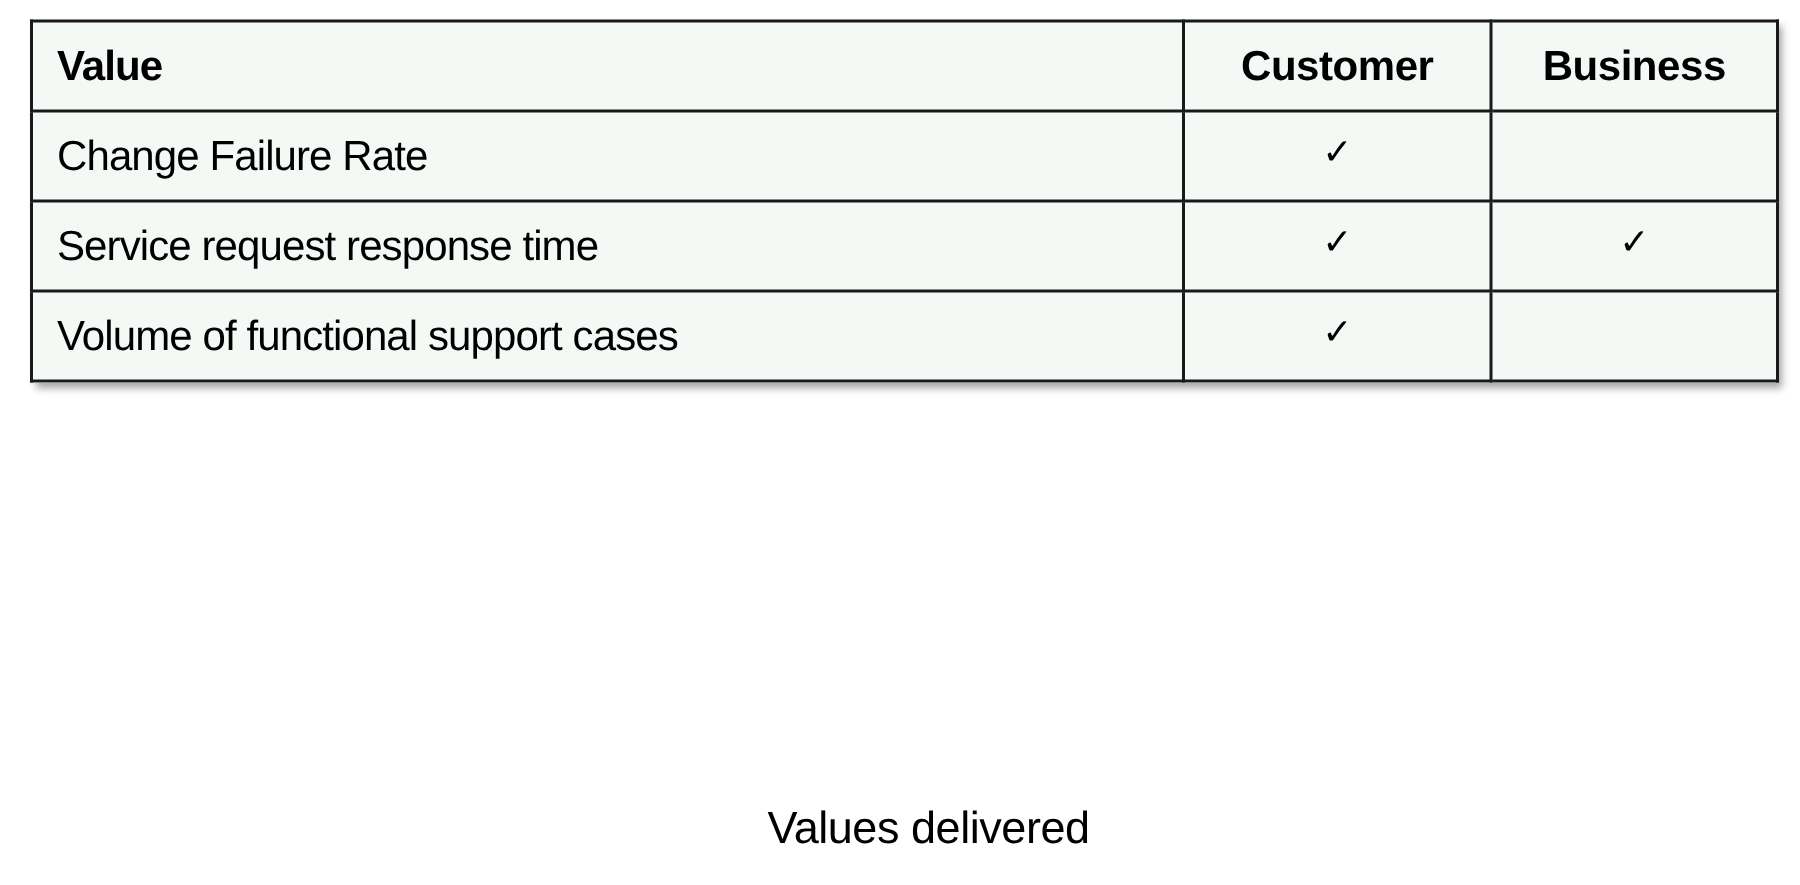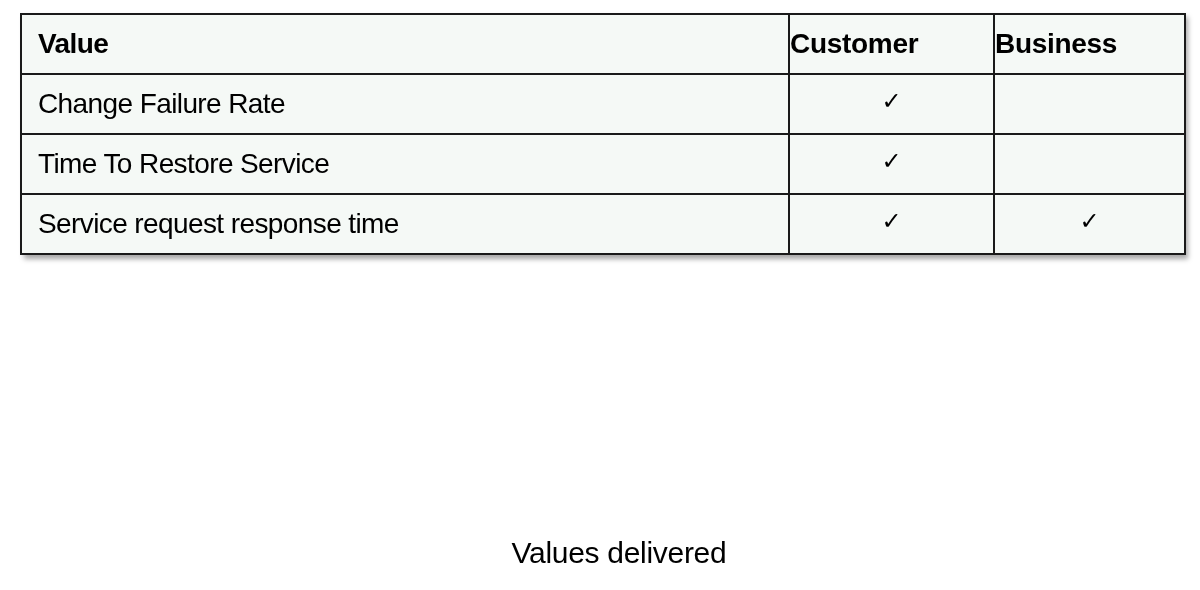--- a/index.html
+++ b/index.html
@@ -5,21 +5,21 @@
   html, body { margin: 0; padding: 0; background: #ffffff; }
   body { width: 1200px; height: 590px; position: relative; overflow: hidden;
          font-family: "Liberation Sans", "DejaVu Sans", sans-serif; color: #000; }
   .table-wrap { position: absolute; left: 20px; top: 13px; width: 1164px;
                 box-shadow: 4px 4px 5px rgba(0,0,0,0.35); }
   table { border-collapse: collapse; width: 1164px; table-layout: fixed; background: #f5f9f6; }
   td, th { border: 2px solid #1a1a1a; height: 58px; padding: 0; font-size: 28px;
            vertical-align: middle; }
   th { font-weight: bold; text-align: left; }
   th.c-value, td.c-value { padding-left: 16px; letter-spacing: -0.6px; }
-  th.c-cust, th.c-bus { letter-spacing: -0.3px; }
+  th.c-cust, th.c-bus { text-align: center; letter-spacing: -0.3px; }
   td.chk { text-align: center; vertical-align: top; padding-top: 12px; height: 46px;
            font-family: "DejaVu Sans", sans-serif; font-size: 24px; }
   col.col-value { width: 768px; }
   col.col-cust { width: 205px; }
   col.col-bus { width: 191px; }
   .caption { position: absolute; left: 0; width: 1238px; top: 536px; text-align: center;
              font-size: 30px; letter-spacing: -0.3px; }
 </style>
 </head>
 <body>
@@ -38,26 +38,26 @@
         <th class="c-bus">Business</th>
       </tr>
     </thead>
     <tbody>
       <tr>
         <td class="c-value">Change Failure Rate</td>
         <td class="chk">✓</td>
         <td class="chk"></td>
       </tr>
       <tr>
-        <td class="c-value">Time To Restore Service</td>
-        <td class="chk">✓</td>
-        <td class="chk"></td>
-      </tr>
-      <tr>
         <td class="c-value">Service request response time</td>
         <td class="chk">✓</td>
         <td class="chk">✓</td>
+      </tr>
+      <tr>
+        <td class="c-value">Volume of functional support cases</td>
+        <td class="chk">✓</td>
+        <td class="chk"></td>
       </tr>
     </tbody>
   </table>
 </div>
 
 <div class="caption">Values delivered</div>
 
 </body></html>

